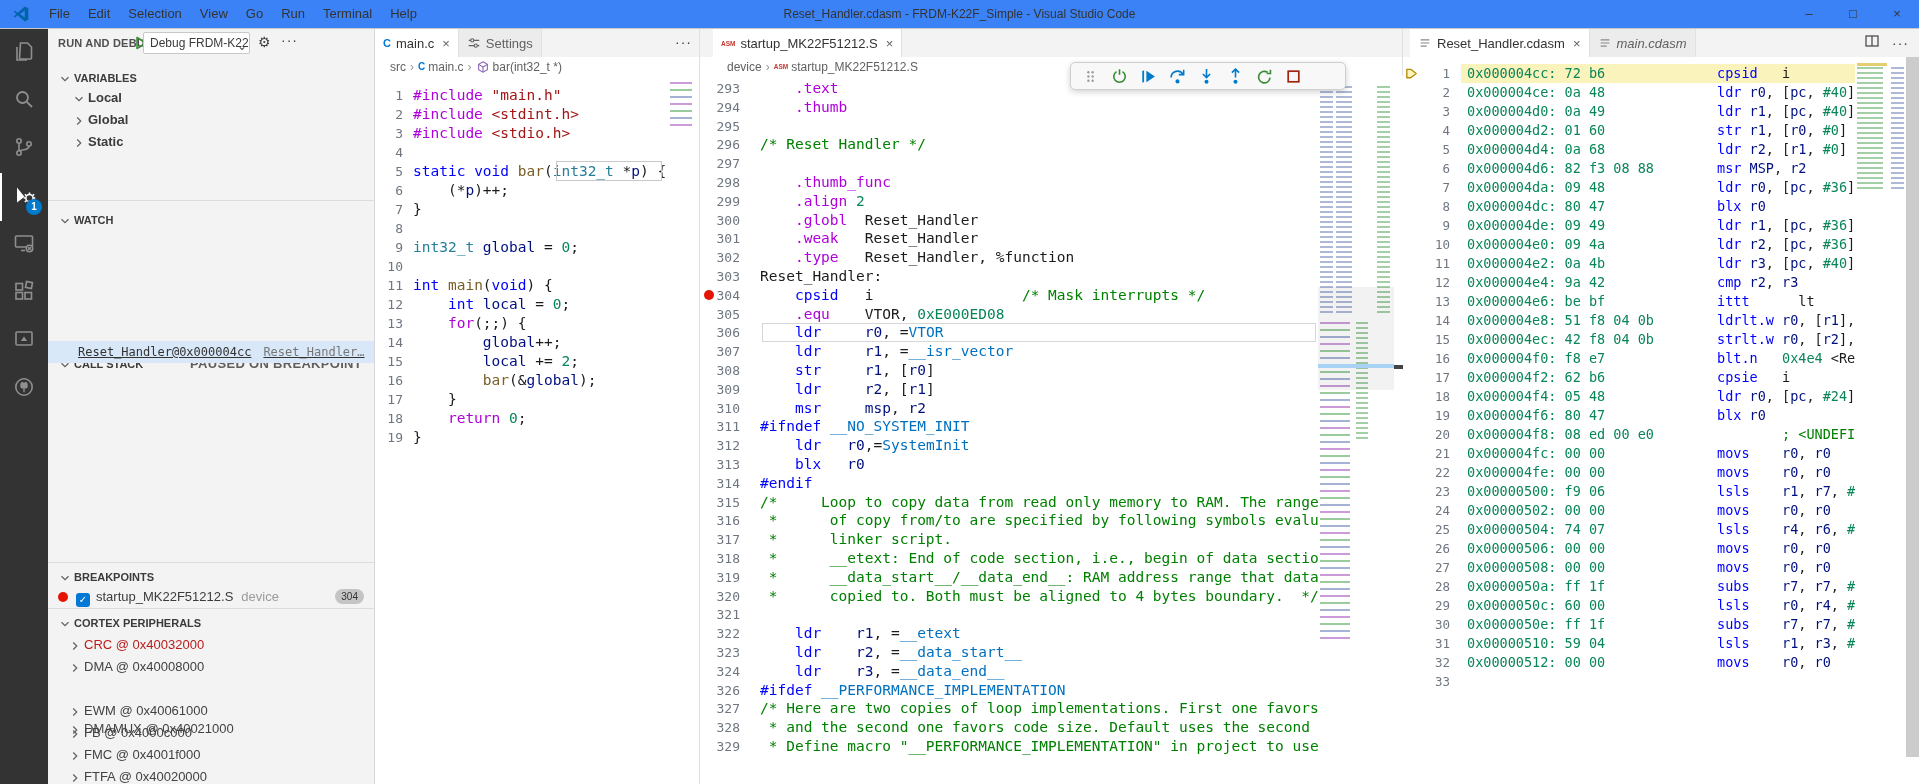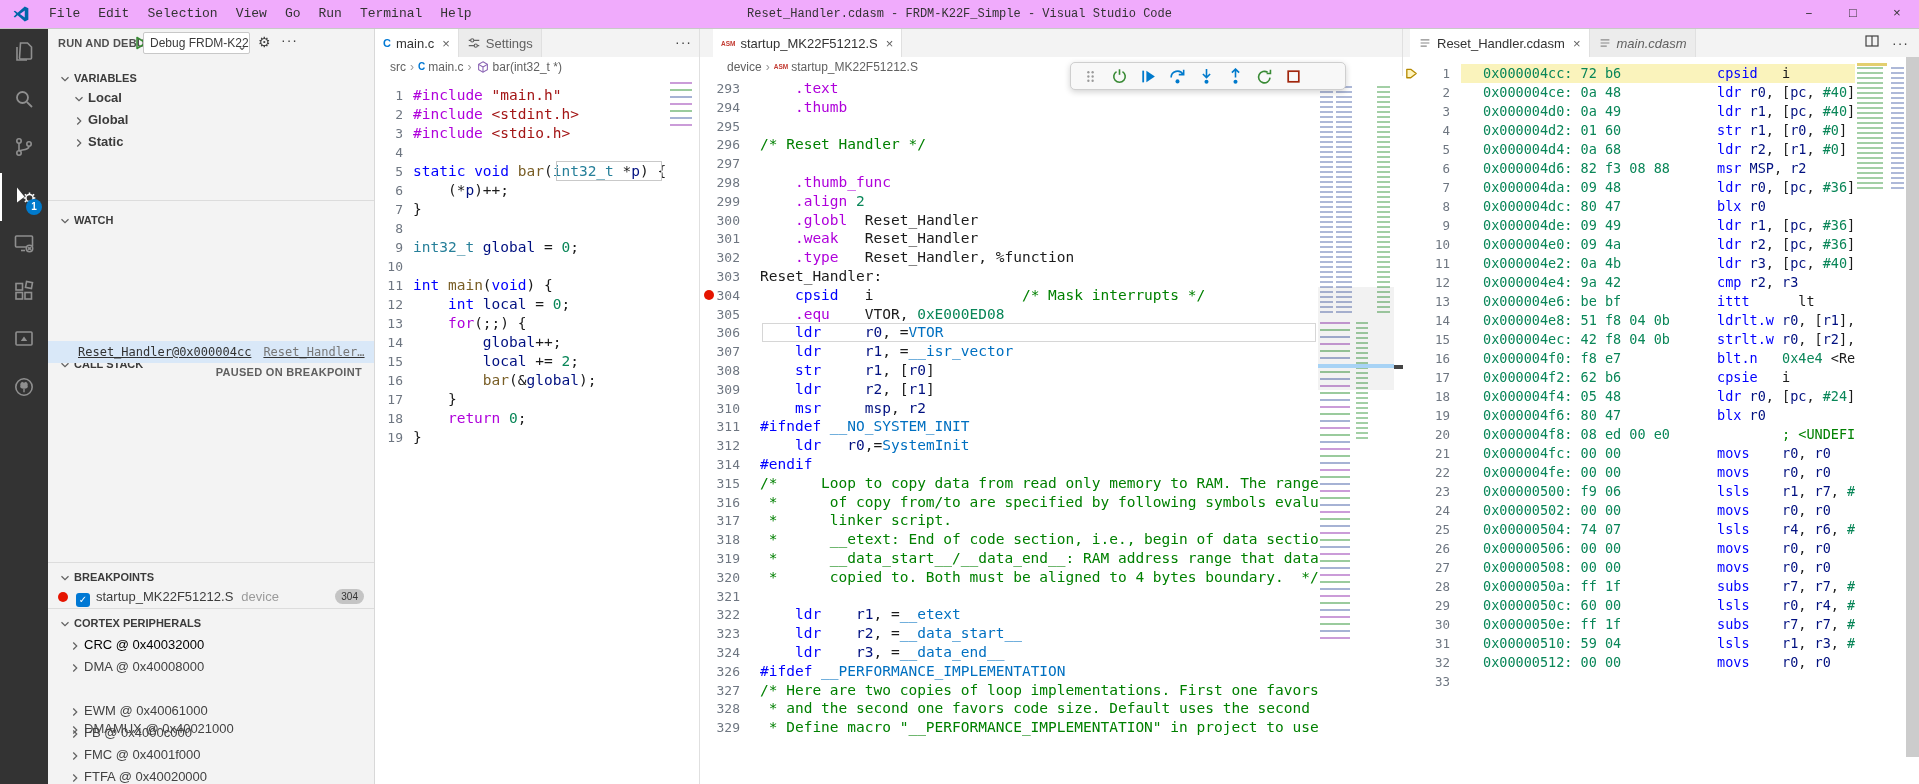--- a/index.html
+++ b/index.html
@@ -1,20 +1,20 @@
 <!DOCTYPE html>
 <html><head>
 <meta charset="utf-8">
 <style>
   * { margin:0; padding:0; box-sizing:border-box; }
   html,body { width:1919px; height:784px; overflow:hidden; font-family:"Liberation Sans",sans-serif; }
   .app { position:relative; width:1919px; height:784px; background:#fff; overflow:hidden; }
 
   
-  .titlebar { position:absolute; left:0; top:0; width:1919px; height:29px; background:#f0abfc; border-bottom:1px solid #c8c8c8; display:flex; align-items:center; z-index:30;font-family:Liberation Mono, monospace; }
+  .titlebar { position:absolute; left:0; top:0; width:1919px; height:29px; background:#3b82f6; border-bottom:1px solid #c8c8c8; display:flex; align-items:center; z-index:30; }
   .vslogo { width:18px; height:18px; margin:0 10px 0 12px; }
   .menus { display:flex; }
   .menu-item { padding:0 9px; font-size:13px; color:#333; line-height:28px; cursor:default; }
   .win-title { position:absolute; left:50%; transform:translateX(-50%); font-size:12px; color:#333; white-space:nowrap; }
   .win-controls { position:absolute; right:0; top:0; height:29px; display:flex; }
   .win-btn { width:44px; text-align:center; line-height:28px; font-size:13px; color:#333; }
 
   
   .activitybar { position:absolute; left:0; top:29px; width:48px; bottom:0; background:#333333; z-index:20; }
   .ab-item { position:relative; width:48px; height:48px; display:flex; align-items:center; justify-content:center; color:#8f8f8f; }
@@ -29,21 +29,21 @@
   .sb-play { position:absolute; left:85px; top:6px; width:16px; height:16px; }
   .sb-config { position:absolute; left:95px; top:3px; width:107px; height:22px; background:#fff; border:1px solid #c8c8c8; border-radius:2px; font-size:12px; color:#3b3b3b; line-height:20px; padding:0 14px 0 6px; white-space:nowrap; overflow:hidden; }
   .sb-config .dd { position:absolute; right:2px; top:3px; color:#555; }
   .sb-gear { position:absolute; left:210px; top:5px; font-size:14px; color:#424242; }
   .sb-dots { position:absolute; left:233px; top:3px; font-size:14px; color:#424242; letter-spacing:1px; }
   .section-hd { position:absolute; left:0; width:100%; height:22px; line-height:22px; font-size:11px; font-weight:700; color:#3b3b3b; }
   .section-hd .chev, .tree-row .chev { display:inline-block; width:16px; height:16px; vertical-align:-4px; color:#616161; }
   .chev svg { width:14px; height:14px; }
   .sec-div { position:absolute; left:0; width:100%; border-top:1px solid #dcdcdc; }
   .tree-row { position:absolute; left:0; width:100%; height:22px; line-height:22px; white-space:nowrap; }
-  .paused-badge { position:absolute; right:12px; top:8px; font-size:11px; font-weight:700; color:#5f5f5f; letter-spacing:.3px; }
+  .paused-badge { position:absolute; right:12px; top:0; font-size:13px; font-weight:700; color:#5f5f5f; letter-spacing:.3px; }
   .frame-row { position:absolute; left:0; top:312px; width:100%; height:22px; line-height:22px; background:#d9e8f8; font-family:"DejaVu Sans Mono",monospace; font-size:12px; color:#333; white-space:nowrap; }
   .frame-row .loc { color:#777; margin-left:12px; }
   .bp-dot { display:inline-block; width:10px; height:10px; border-radius:50%; background:#e51400; vertical-align:-1px; }
   .bp-check { display:inline-block; width:14px; height:14px; border-radius:3px; background:#0078d4; color:#fff; font-size:10px; line-height:14px; text-align:center; vertical-align:-2px; margin:0 6px 0 8px; }
   .bp-file { color:#3b3b3b; }
   .bp-origin { color:#9a9a9a; margin-left:8px; }
   .bp-line-badge { position:absolute; right:10px; top:3px; background:#c4c4c4; color:#333; border-radius:8px; font-size:10px; line-height:15px; padding:0 6px; }
 
   
   .group { position:absolute; top:29px; bottom:0; background:#fff; }
@@ -79,21 +79,21 @@
   
   .tk-k{color:#0000ff}.tk-p{color:#af00db}.tk-s{color:#a31515}.tk-n{color:#098658}
   .tk-c{color:#008000}.tk-t{color:#267f99}.tk-f{color:#795e26}.tk-v{color:#001080}
   .tk-d{color:#1b1b1b}.tk-m{color:#0070c1}.tk-g{color:#af00db}
 
   
   .g3 .content { position:absolute; left:0; top:28px; width:452px; bottom:0; overflow:hidden; padding-top:7px; background:#fff; }
   .drow { position:relative; height:19px; line-height:19px; white-space:pre; font-family:"DejaVu Sans Mono",monospace; font-size:13.5px; }
   .drow.cur::before { content:''; position:absolute; left:58px; right:-230px; top:0; bottom:0; background:#faf3bc; }
   .drow .ln { position:absolute; left:0; width:47px; text-align:right; color:#6e7681; font-size:12.5px; }
-  .drow .addr { position:absolute; left:80px; color:#098658; }
+  .drow .addr { position:absolute; left:64px; color:#098658; }
   .drow .inst { position:absolute; left:314px; }
   .drow span { z-index:1; }
   .drow .exec { position:absolute; left:1px; top:2px; width:15px; height:15px; z-index:2; }
   .g3-actions { position:absolute; right:10px; top:0; height:28px; display:flex; align-items:center; gap:12px; color:#424242; }
   .g3-actions svg { width:16px; height:16px; }
   .g3-actions .dots { font-size:14px; letter-spacing:1px; }
 
   
   .mm { position:absolute; background:#fff; }
   .g1 .mm { left:293px; top:47px; width:28px; bottom:0; }
@@ -238,21 +238,21 @@
         <div class="section-hd" style="top: 537px; padding-left: 10px;"><span class="chev"><svg viewBox="0 0 16 16" fill="none" stroke="currentColor" stroke-width="1.4">
               <path d="M4 6l4 4 4-4"></path>
             </svg></span><span>BREAKPOINTS</span></div>
         <div class="tree-row" style="top: 557px; padding-left: 10px; position: absolute;"><span class="bp-dot"></span><span class="bp-check">✓</span><span class="bp-file">startup_MK22F51212.S</span><span class="bp-origin">device</span><span class="bp-line-badge">304</span></div>
         <div class="sec-div" style="top: 579px;"></div>
         <div class="section-hd" style="top: 583px; padding-left: 10px;"><span class="chev"><svg viewBox="0 0 16 16" fill="none" stroke="currentColor" stroke-width="1.4">
               <path d="M4 6l4 4 4-4"></path>
             </svg></span><span>CORTEX PERIPHERALS</span></div>
         <div class="tree-row" style="top: 605px; padding-left: 20px;"><span class="chev"><svg viewBox="0 0 16 16" fill="none" stroke="currentColor" stroke-width="1.4">
               <path d="M6 4l4 4-4 4"></path>
-            </svg></span><span style="color: #000000;">CRC @ 0x40032000</span></div>
+            </svg></span><span style="color: #b91c1c;">CRC @ 0x40032000</span></div>
         <div class="tree-row" style="top: 627px; padding-left: 20px;"><span class="chev"><svg viewBox="0 0 16 16" fill="none" stroke="currentColor" stroke-width="1.4">
               <path d="M6 4l4 4-4 4"></path>
             </svg></span><span style="color: rgb(66, 66, 66);">DMA @ 0x40008000</span></div>
         <div class="tree-row" style="top: 649px; padding-left: 20px; margin-top: 40px;"><span class="chev"><svg viewBox="0 0 16 16" fill="none" stroke="currentColor" stroke-width="1.4">
               <path d="M6 4l4 4-4 4"></path>
             </svg></span><span style="color: rgb(66, 66, 66);">DMAMUX @ 0x40021000</span></div>
         <div class="tree-row" style="top: 671px; padding-left: 20px;"><span class="chev"><svg viewBox="0 0 16 16" fill="none" stroke="currentColor" stroke-width="1.4">
               <path d="M6 4l4 4-4 4"></path>
             </svg></span><span style="color: rgb(66, 66, 66);">EWM @ 0x40061000</span></div>
         <div class="tree-row" style="top: 693px; padding-left: 20px;"><span class="chev"><svg viewBox="0 0 16 16" fill="none" stroke="currentColor" stroke-width="1.4">
@@ -361,20 +361,21 @@
         <div class="cl"><span class="ln">303</span><span><span class="tk-d">Reset_Handler:</span></span></div>
         <div class="cl"><span class="bp-gutter"></span><span class="ln">304</span><span><span class="tk-k">    cpsid</span><span class="tk-d">   i                 </span><span class="tk-c">/* Mask interrupts */</span></span></div>
         <div class="cl"><span class="ln">305</span><span><span class="tk-g">    .equ</span><span class="tk-d">    VTOR, </span><span class="tk-n">0xE000ED08</span></span></div>
         <div class="cl cur"><span class="ln">306</span><span><span class="tk-k">    ldr</span><span class="tk-d">     </span><span class="tk-v">r0</span><span class="tk-d">, =</span><span class="tk-m">VTOR</span></span></div>
         <div class="cl"><span class="ln">307</span><span><span class="tk-k">    ldr</span><span class="tk-d">     </span><span class="tk-v">r1</span><span class="tk-d">, =</span><span class="tk-m">__isr_vector</span></span></div>
         <div class="cl"><span class="ln">308</span><span><span class="tk-k">    str</span><span class="tk-d">     </span><span class="tk-v">r1</span><span class="tk-d">, [</span><span class="tk-v">r0</span><span class="tk-d">]</span></span></div>
         <div class="cl"><span class="ln">309</span><span><span class="tk-k">    ldr</span><span class="tk-d">     </span><span class="tk-v">r2</span><span class="tk-d">, [</span><span class="tk-v">r1</span><span class="tk-d">]</span></span></div>
         <div class="cl"><span class="ln">310</span><span><span class="tk-k">    msr</span><span class="tk-d">     </span><span class="tk-v">msp</span><span class="tk-d">, </span><span class="tk-v">r2</span></span></div>
         <div class="cl"><span class="ln">311</span><span><span class="tk-k">#ifndef</span><span class="tk-m"> __NO_SYSTEM_INIT</span></span></div>
         <div class="cl"><span class="ln">312</span><span><span class="tk-k">    ldr</span><span class="tk-d">   </span><span class="tk-v">r0</span><span class="tk-d">,=</span><span class="tk-m">SystemInit</span></span></div>
+        <div class="cl"><span class="ln">313</span><span><span class="tk-k">    blx</span><span class="tk-d">   </span><span class="tk-v">r0</span></span></div>
         <div class="cl"><span class="ln">314</span><span><span class="tk-k">#endif</span></span></div>
         <div class="cl"><span class="ln">315</span><span><span class="tk-c">/*     Loop to copy data from read only memory to RAM. The ranges</span></span></div>
         <div class="cl"><span class="ln">316</span><span><span class="tk-c"> *      of copy from/to are specified by following symbols evaluated in</span></span></div>
         <div class="cl"><span class="ln">317</span><span><span class="tk-c"> *      linker script.</span></span></div>
         <div class="cl"><span class="ln">318</span><span><span class="tk-c"> *      __etext: End of code section, i.e., begin of data sections to copy</span></span></div>
         <div class="cl"><span class="ln">319</span><span><span class="tk-c"> *      __data_start__/__data_end__: RAM address range that data should be</span></span></div>
         <div class="cl"><span class="ln">320</span><span><span class="tk-c"> *      copied to. Both must be aligned to 4 bytes boundary.  */</span></span></div>
         <div class="cl"><span class="ln">321</span><span></span></div>
         <div class="cl"><span class="ln">322</span><span><span class="tk-k">    ldr</span><span class="tk-d">    </span><span class="tk-v">r1</span><span class="tk-d">, =</span><span class="tk-m">__etext</span></span></div>
         <div class="cl"><span class="ln">323</span><span><span class="tk-k">    ldr</span><span class="tk-d">    </span><span class="tk-v">r2</span><span class="tk-d">, =</span><span class="tk-m">__data_start__</span></span></div>

